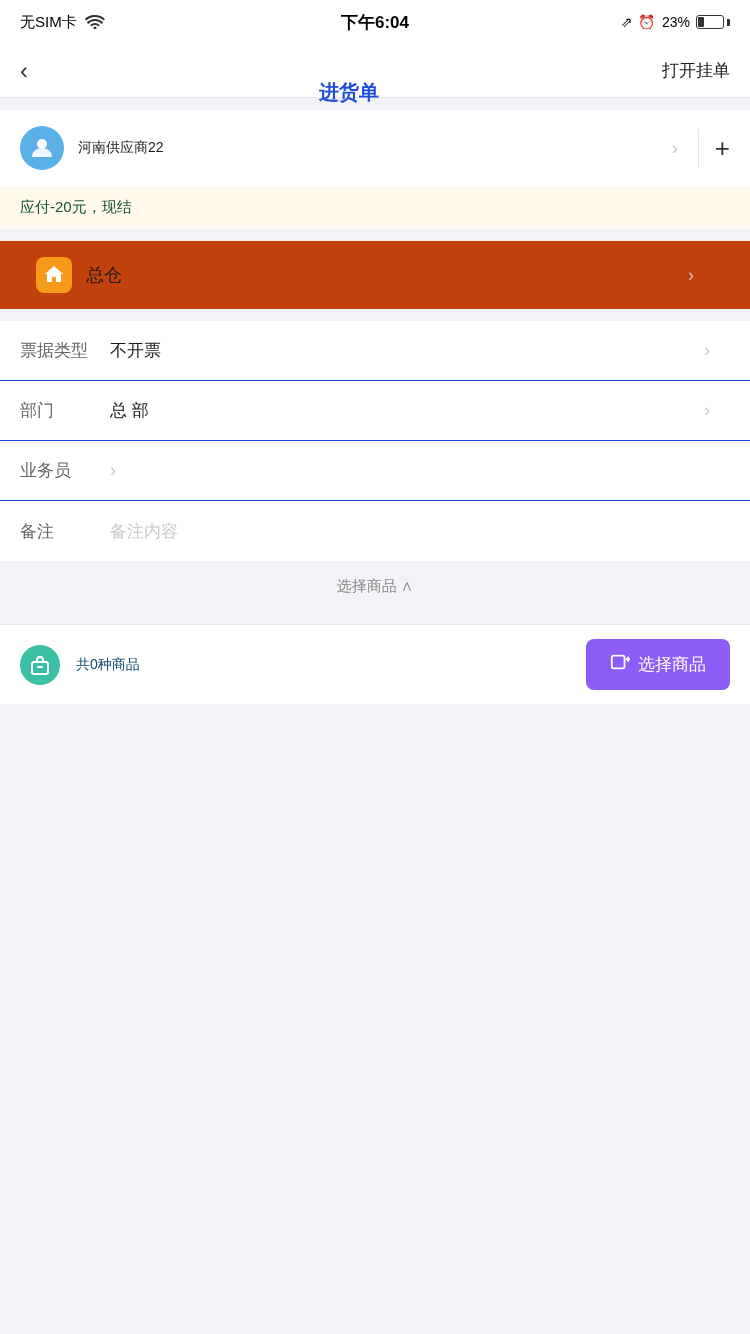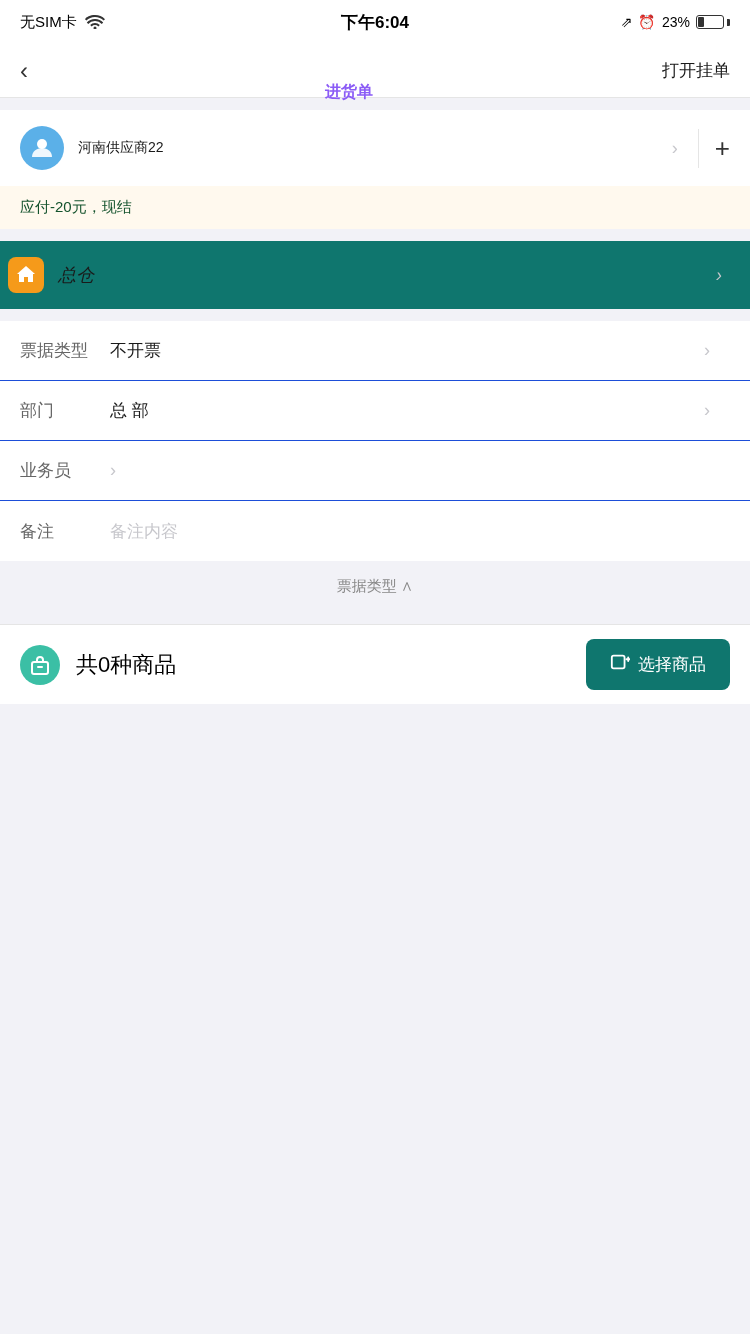--- a/index.html
+++ b/index.html
@@ -81,23 +81,23 @@
       padding: 0 20px;
       border-bottom: 1px solid #e5e5e5;
     }
     .nav-back {
       font-size: 24px;
       color: #333;
       cursor: pointer;
       padding: 8px 8px 8px 0;
     }
     .nav-title {
-      font-size: 16px;
+      font-size: 20px;
       font-weight: 600;
-      color: #8b5cf6;
+      color: #1d4ed8;
       margin-top: 44px;
     }
     .nav-action {
       font-size: 17px;
       color: #1a1a1a;
       font-weight: 500;
       cursor: pointer;
     }
 
     
@@ -158,23 +158,22 @@
       background: #fff9ee;
       padding: 12px 20px;
       font-size: 15px;
       color: #14532d;
     }
 
     
     .warehouse-row {
       display: flex;
       align-items: center;
-      padding: 16px 8px;
-      background: #0f766e;
-      font-style: italic;
+      padding: 16px 36px;
+      background: #c2410c;
     }
     .warehouse-icon {
       width: 36px;
       height: 36px;
       border-radius: 8px;
       background: #f59a1a;
       display: flex;
       align-items: center;
       justify-content: center;
       margin-right: 14px;
@@ -249,25 +248,25 @@
       align-items: center;
       justify-content: center;
       flex-shrink: 0;
     }
     .product-count-icon svg {
       width: 22px;
       height: 22px;
     }
     .product-count-text {
       flex: 1;
-      font-size: 22px;
-      color: #000000;
+      font-size: 14px;
+      color: #0c4a6e;
     }
     .select-product-btn {
-      background: #0f766e;
+      background: #8b5cf6;
       color: #fff;
       font-size: 17px;
       font-weight: 500;
       padding: 13px 24px;
       border-radius: 8px;
       display: flex;
       align-items: center;
       gap: 8px;
       cursor: pointer;
       white-space: nowrap;
@@ -379,21 +378,21 @@
     <span class="row-chevron">›</span>
   </div>
 
   <div class="form-row">
     <span class="form-label">备注</span>
     <span class="form-placeholder">备注内容</span>
   </div>
 </div>
 
 <div class="collapse-bar">
-  <span>票据类型 ∧</span>
+  <span>选择商品 ∧</span>
 </div>
 
 <div class="section-gap"></div>
 
 <div class="bottom-bar">
   <div class="product-count-icon">
 
     <svg viewBox="0 0 22 22" fill="none" xmlns="http://www.w3.org/2000/svg">
       <rect x="3" y="8" width="16" height="12" rx="2" stroke="white" stroke-width="2" fill="none"></rect>
       <path d="M8 8V6a3 3 0 0 1 6 0v2" stroke="white" stroke-width="2" stroke-linecap="round"></path>

